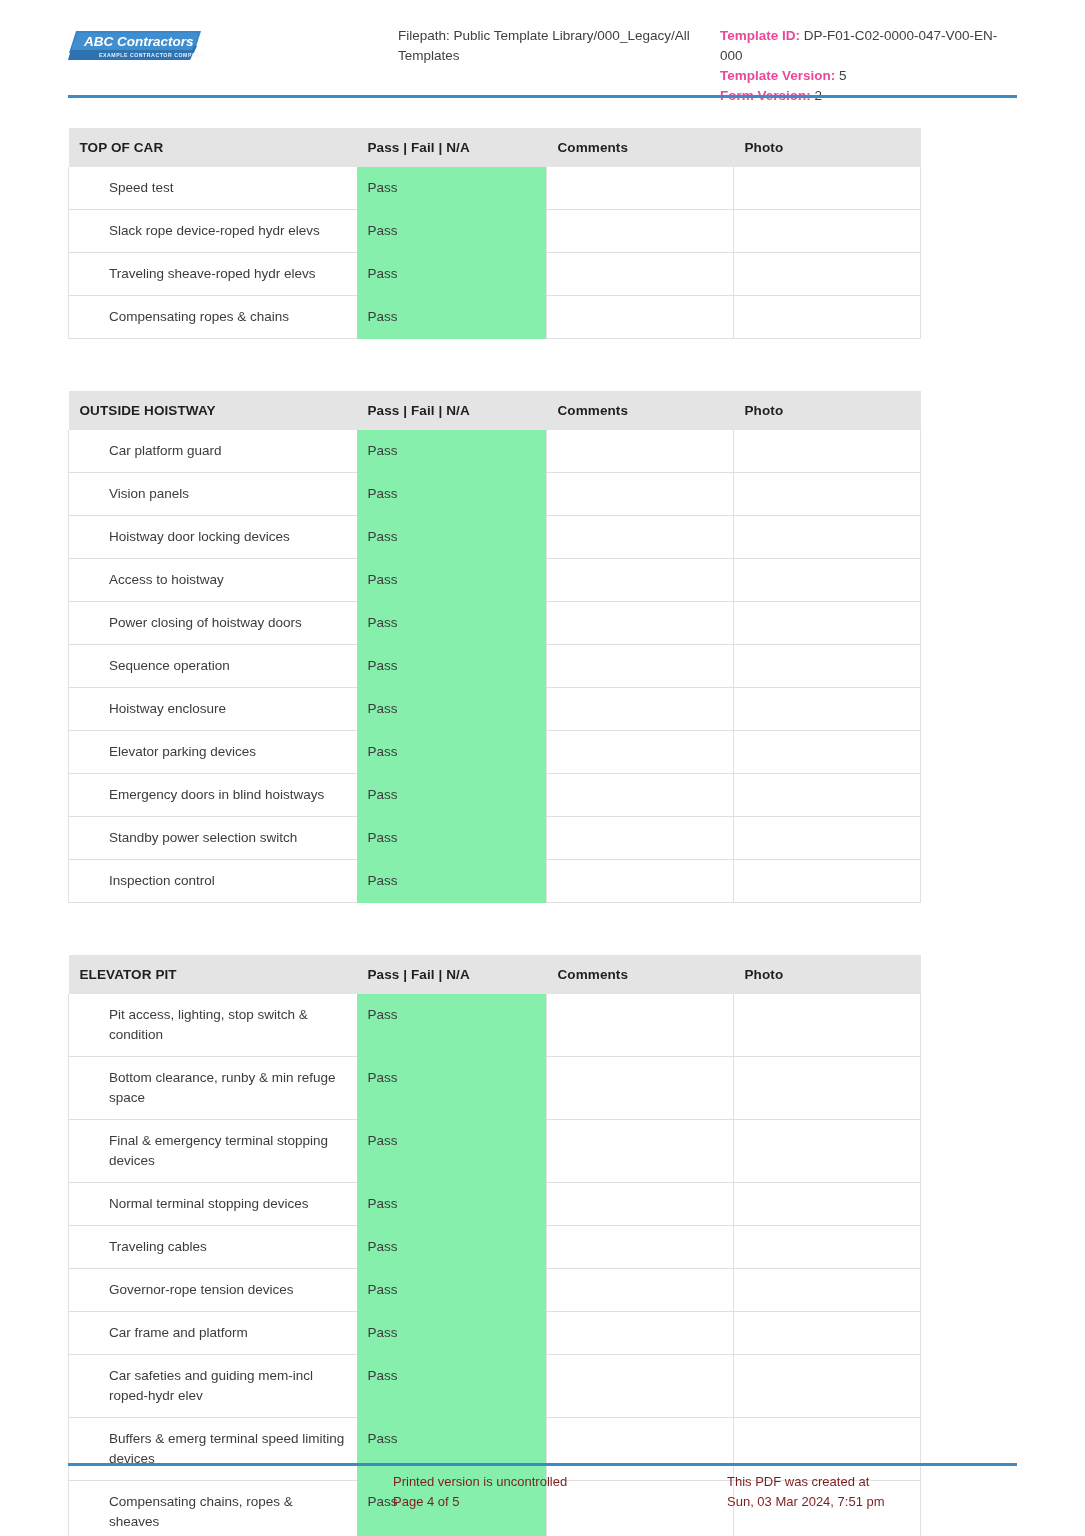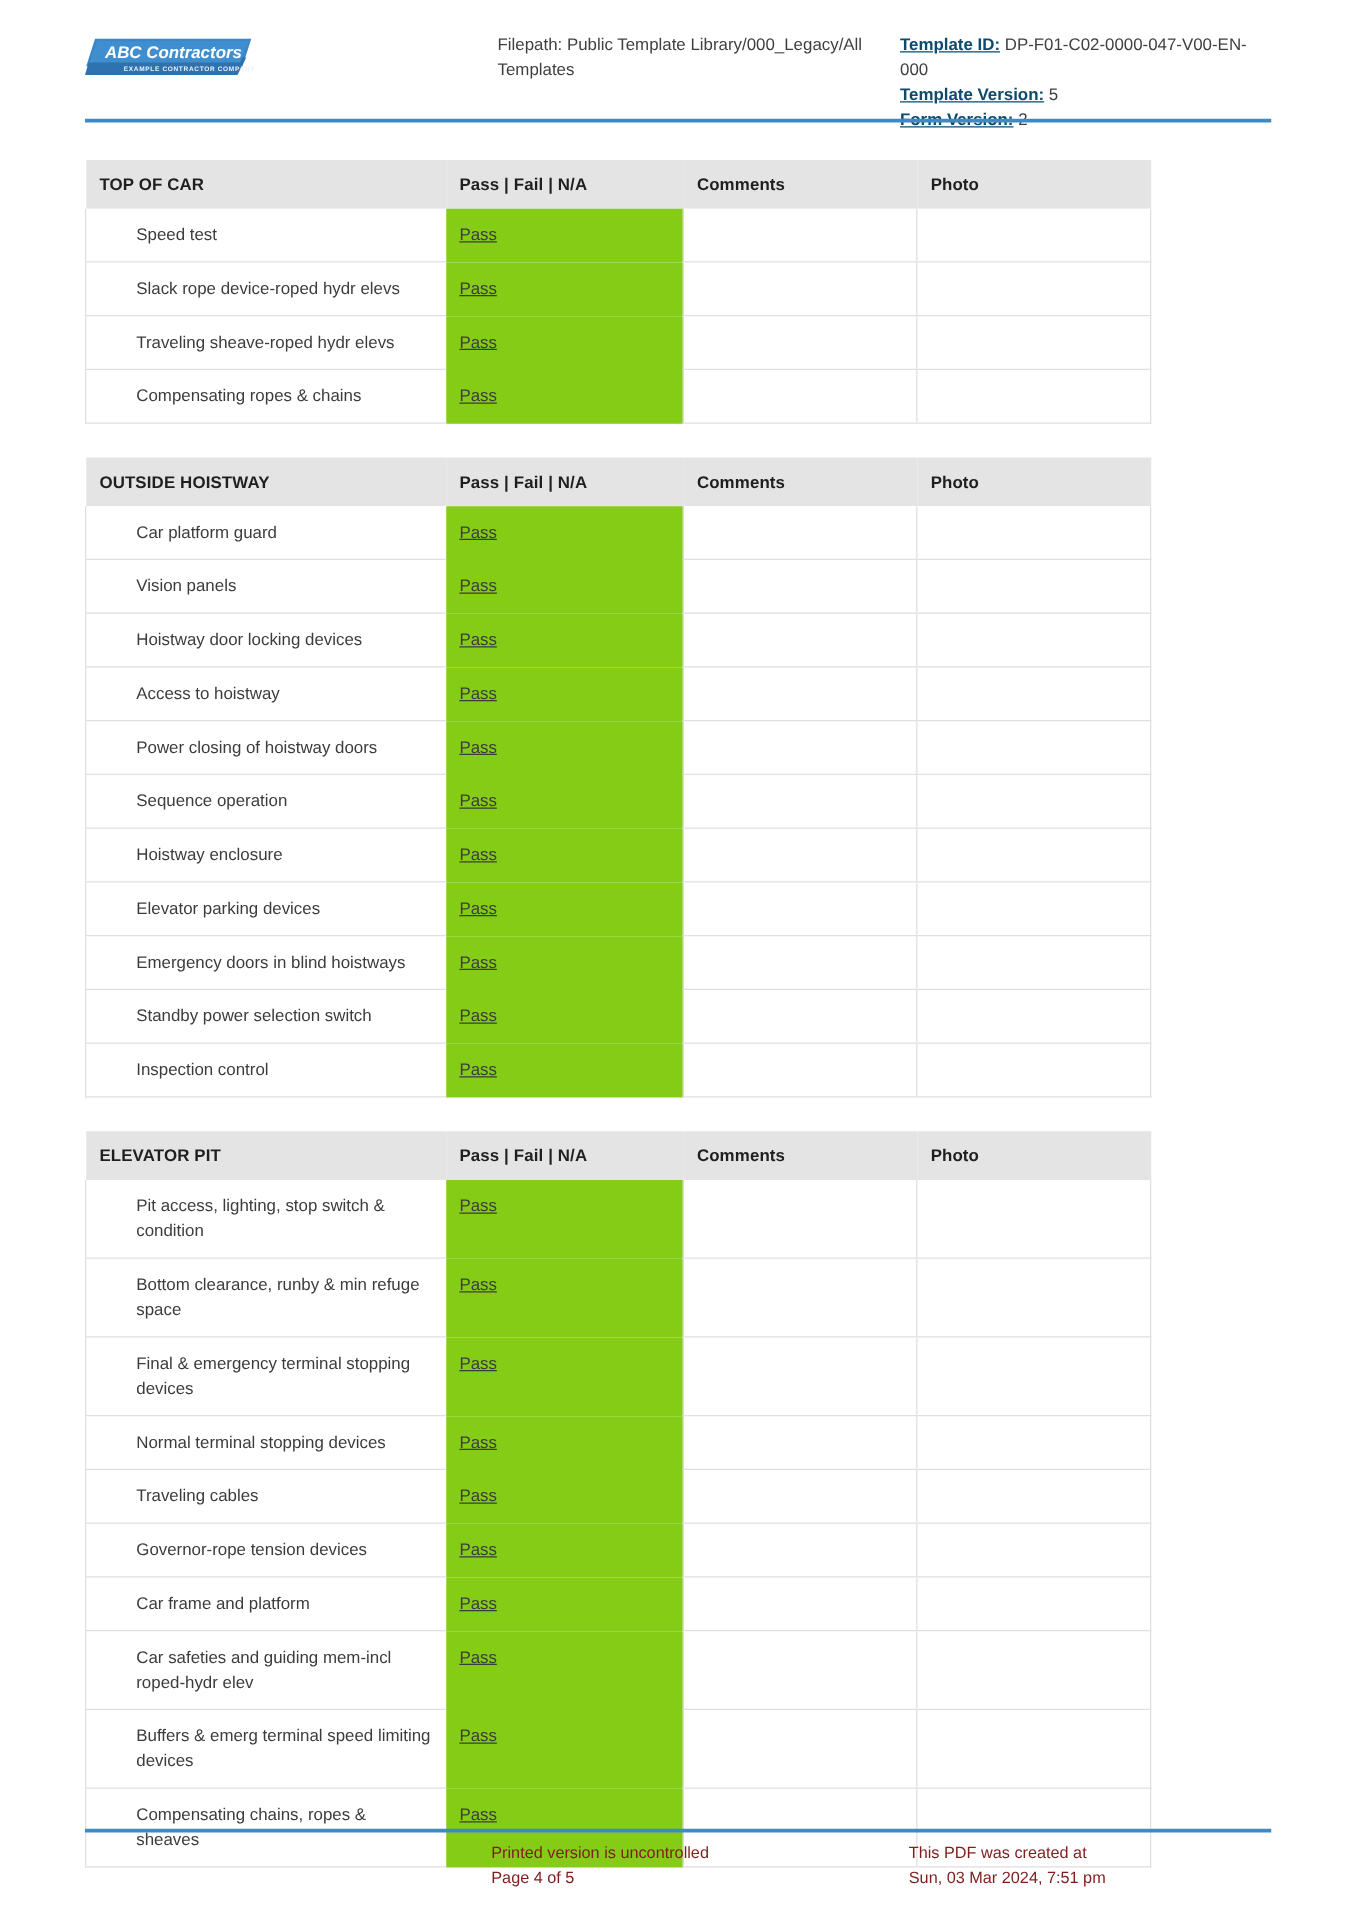--- a/index.html
+++ b/index.html
@@ -44,21 +44,21 @@
   }
   .logo svg { display: block; }
 
   .hdr-col {
     font-size: 13.5px;
     line-height: 20px;
     color: #3f3f3f;
   }
   .hdr-col.filepath { flex: 0 0 322px; width: 322px; padding-top: 8px;}
   .hdr-col.meta { flex: 1 1 auto; padding-top: 8px;}
-  .hdr-col b { color: #0c4a6e; font-weight: bold; text-decoration: underline; }
+  .hdr-col b { color: #ec4899; font-weight: bold; }
   .hdr-line-item { display: block; }
 
   .rule-top {
     position: absolute;
     left: 68px;
     top: 95px;
     width: 949px;
     height: 3px;
     background: #3d8ac4;
   }
@@ -67,21 +67,21 @@
   .tables {
     position: absolute;
     left: 68px;
     top: 128px;
     width: 852px;
   }
   table.section {
     width: 852px;
     border-collapse: collapse;
     table-layout: fixed;
-    margin-bottom: 27px;
+    margin-bottom: 52px;
     font-size: 13.5px;
   }
   table.section:last-child { margin-bottom: 0; }
 
   col.c-item   { width: 288px; }
   col.c-status { width: 190px; }
   col.c-comm   { width: 187px; }
   col.c-photo  { width: 187px; }
 
   table.section thead th {
@@ -105,25 +105,24 @@
     line-height: 20px;
     color: #3c3c3c;
     background: #ffffff;
     height: 14px;
   }
   table.section tbody tr td.cell-item {
     border-left: 1px solid #e0e0e0;
     padding-left: 40px;
   }
   table.section tbody tr td.cell-status {
-    background: #84cc16;
+    background: #86efac;
     border-bottom: none;
     border-left: none;
     border-right: none;
-    text-decoration: underline;
   }
   table.section tbody tr td.cell-comments {
     border-left: 1px solid #e0e0e0;
   }
   table.section tbody tr td.cell-photo {
     border-left: 1px solid #e0e0e0;
     border-right: 1px solid #e0e0e0;
   }
   table.section tbody tr:last-child td.cell-status {
     border-bottom: none;

